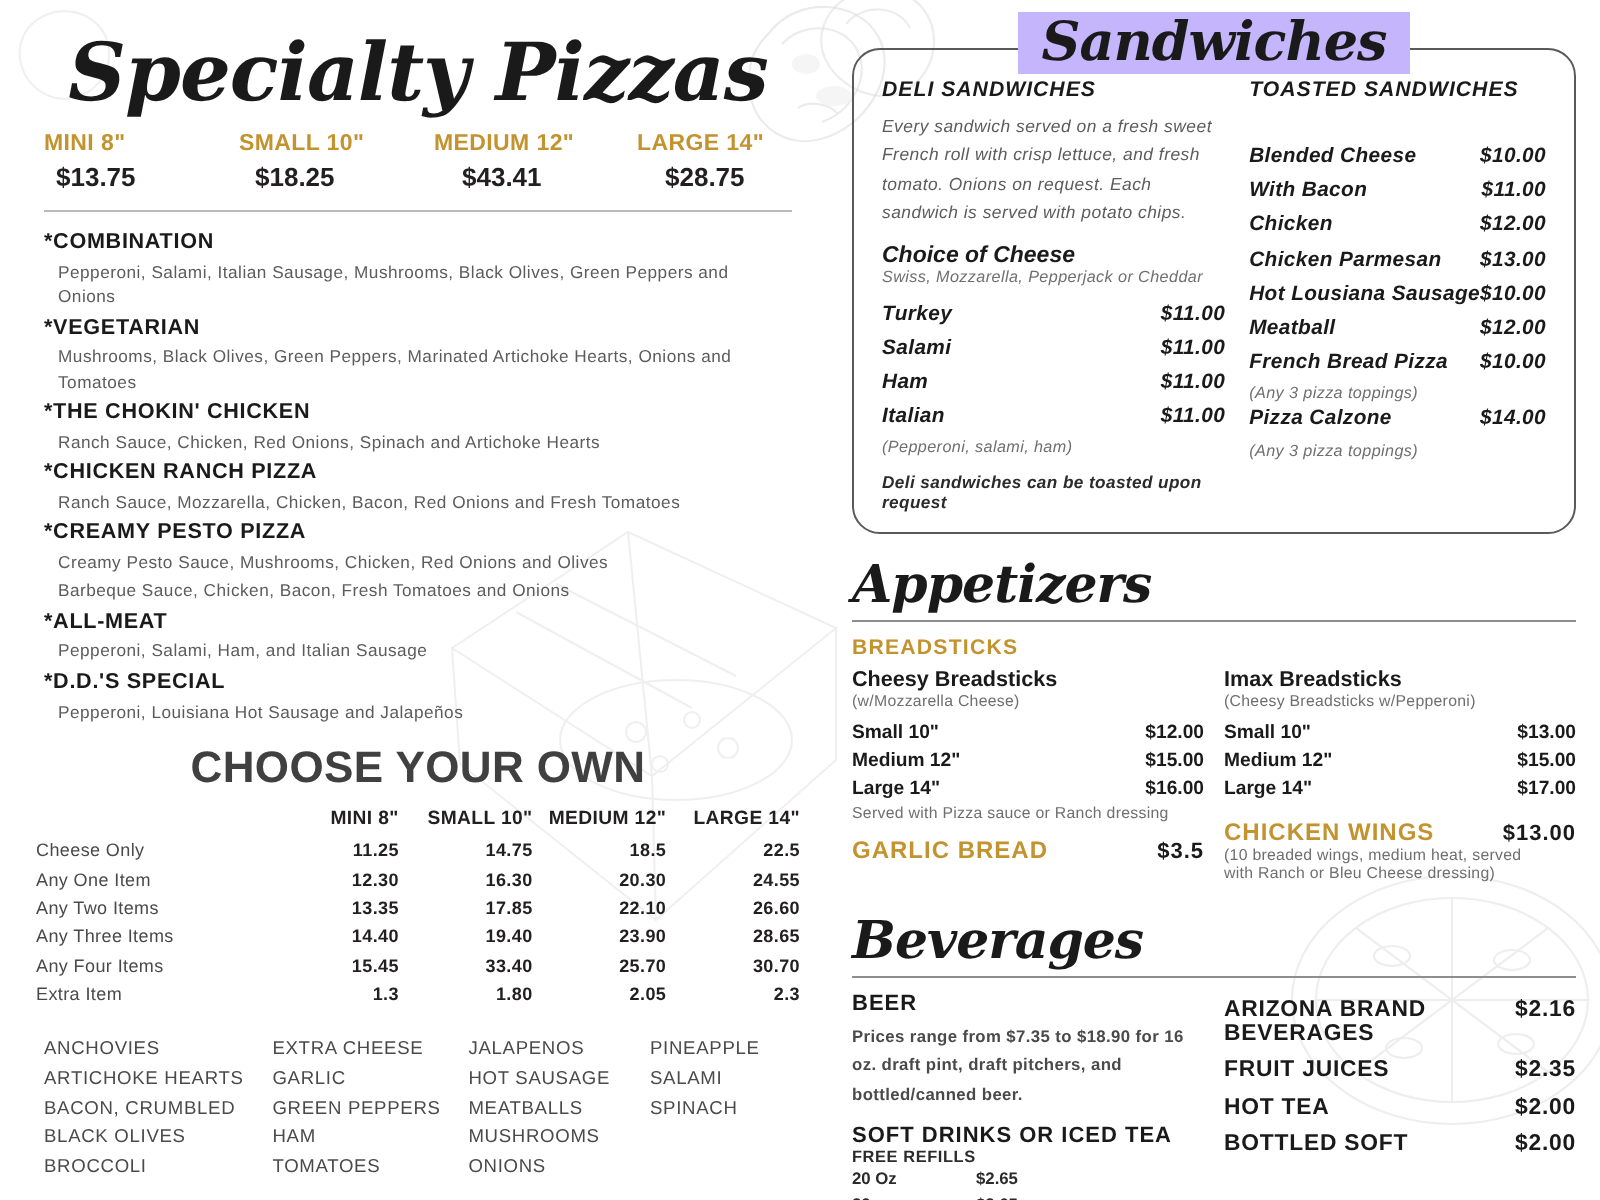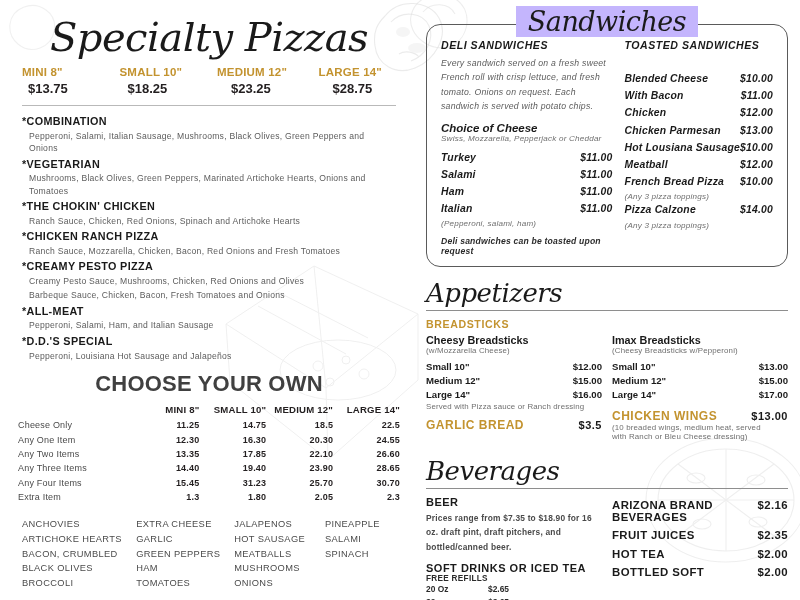--- a/index.html
+++ b/index.html
@@ -17,21 +17,21 @@
   .wm svg { display: block; }
 
   
   .left  { position: absolute; left: 0;   top: 0; width: 418px; height: 600px; padding: 0 18px; }
   .right { position: absolute; left: 418px; top: 0; width: 382px; height: 600px; padding: 0 12px 0 8px; }
 
   
   .script {
     font-family: "DejaVu Serif", serif;
     font-style: italic;
-    font-weight: normal;
+    font-weight: bold;
     color: #1a1a1a;
     letter-spacing: -0.5px;
     white-space: nowrap;
   }
   .script-pizzas { font-size: 40px; text-align: center; padding-top: 16px; line-height: 1.05; }
   .script-sand   { font-size: 27px; text-align: center; }
   .script-app    { font-size: 26px; }
   .script-bev    { font-size: 26px; }
 
   
@@ -238,21 +238,21 @@
       <div class="size-col">
         <div class="size-name">MINI 8"</div>
         <div class="size-price">$13.75</div>
       </div>
       <div class="size-col">
         <div class="size-name">SMALL 10"</div>
         <div class="size-price">$18.25</div>
       </div>
       <div class="size-col">
         <div class="size-name">MEDIUM 12"</div>
-        <div class="size-price">$23.25</div>
+        <div class="size-price">$43.41</div>
       </div>
       <div class="size-col">
         <div class="size-name">LARGE 14"</div>
         <div class="size-price">$28.75</div>
       </div>
     </div>
 
     <div class="rule"></div>
 
     <div>
@@ -333,21 +333,21 @@
         <tr>
           <td class="lbl">Any Three Items</td>
           <td class="val">14.40</td>
           <td class="val">19.40</td>
           <td class="val">23.90</td>
           <td class="val">28.65</td>
         </tr>
         <tr>
           <td class="lbl">Any Four Items</td>
           <td class="val">15.45</td>
-          <td class="val">31.23</td>
+          <td class="val">33.40</td>
           <td class="val">25.70</td>
           <td class="val">30.70</td>
         </tr>
         <tr>
           <td class="lbl">Extra Item</td>
           <td class="val">1.3</td>
           <td class="val">1.80</td>
           <td class="val">2.05</td>
           <td class="val">2.3</td>
         </tr>

